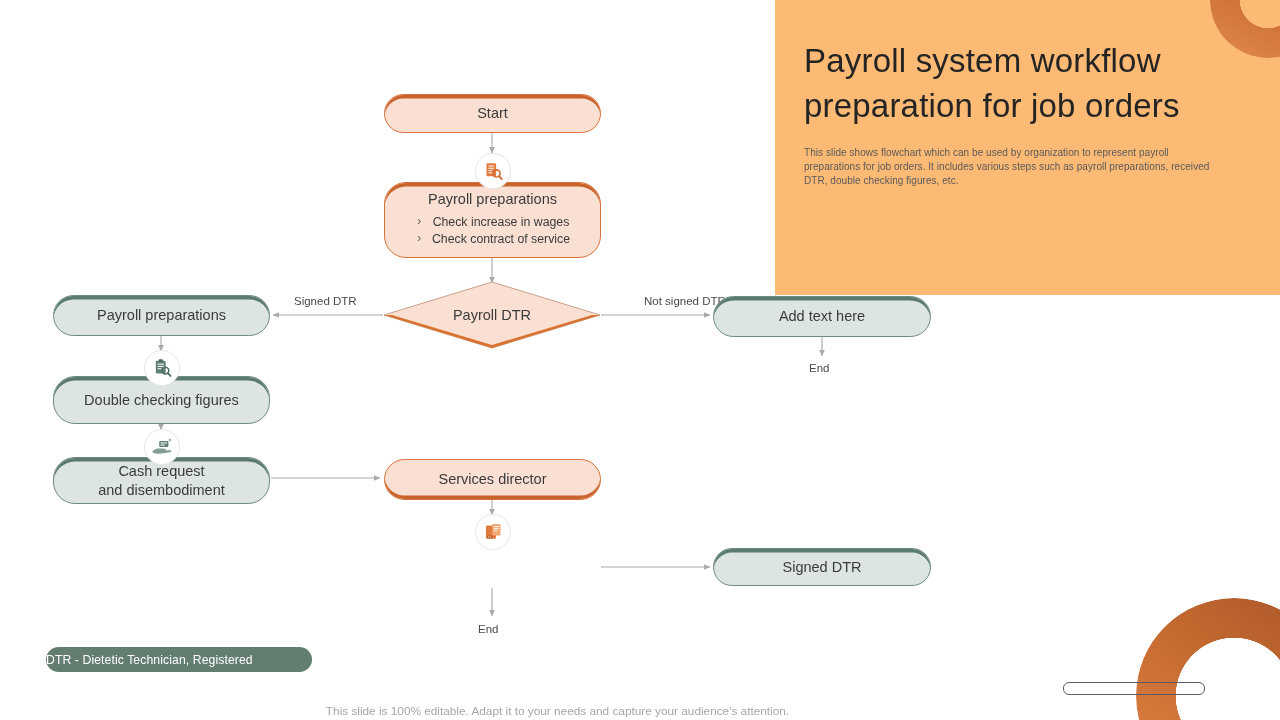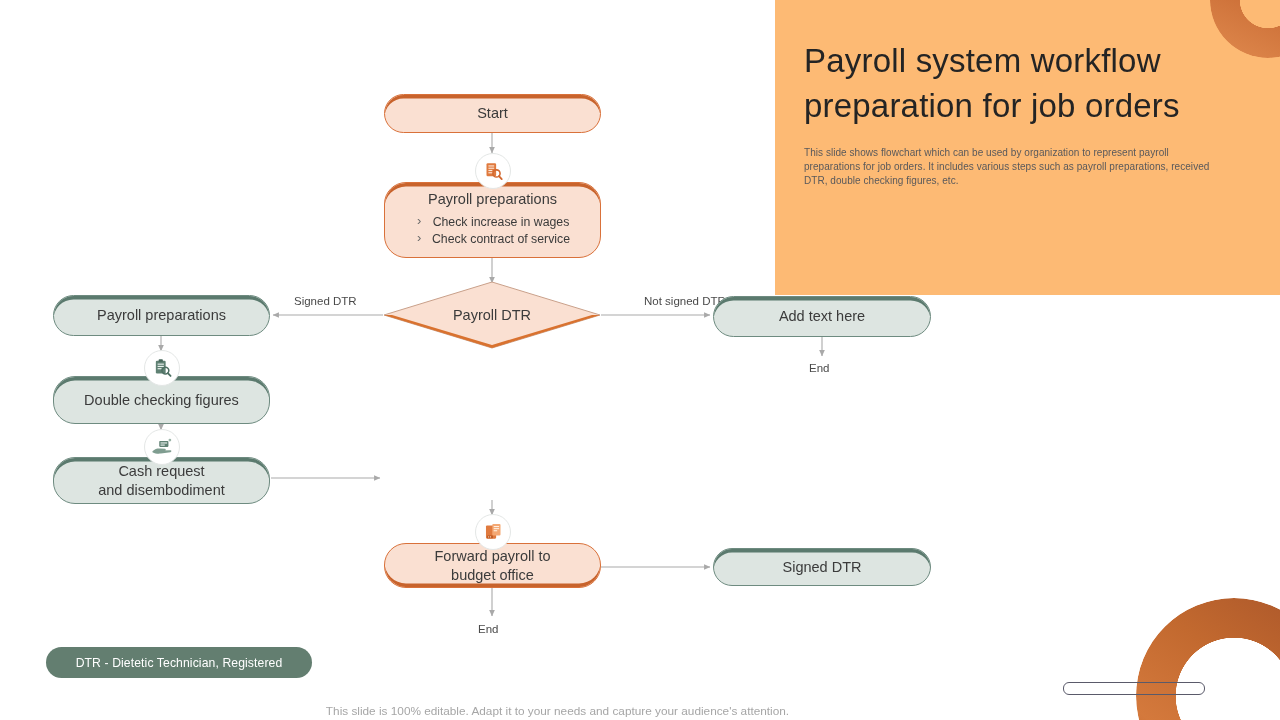--- a/index.html
+++ b/index.html
@@ -213,27 +213,26 @@
     font-size: 13px;
   }
   .node-line { display: block; }
 
   
   #legend-badge {
     position: absolute;
     left: 46px;
     top: 647px;
     width: 266px;
-    height: 31px;
+    height: 25px;
     border-radius: 16px;
     background: #637e70;
     color: #ffffff;
     display: flex;
     align-items: center;
-    justify-content: center;
     font-size: 12.2px;
     letter-spacing: 0.1px;
   }
 
   
   #footer-note {
     position: absolute;
     left: 0;
     top: 704px;
     width: 1115px;
@@ -361,40 +360,37 @@
   </div>
 
   <div class="node sage" style="left:53px; top:457px; width:217px; height:47px;">
     <div class="node-body">
       <span class="node-line">Cash request</span>
       <span class="node-line">and disembodiment</span>
     </div>
   </div>
   <div class="end-label" style="left:809px; top:362px;">End</div>
 
+  <div class="node peach shadow-bottom" style="left:384px; top:459px; width:217px; height:41px;">
+    <span class="node-line">Services director</span>
+  </div>
 
   <div class="icon-badge" style="left:475px; top:514px;">
     <svg width="21" height="21" viewBox="0 0 24 24">
       <rect x="3.4" y="4" width="11.6" height="15" rx="1.2" fill="#e07a3e"></rect>
       <rect x="10.6" y="2.2" width="9.4" height="13.2" rx="1.2" fill="#f4a873"></rect>
       <rect x="12.2" y="4.6" width="6.2" height="1.2" fill="#fff2e6"></rect>
       <rect x="12.2" y="7" width="6.2" height="1.2" fill="#fff2e6"></rect>
       <rect x="12.2" y="9.4" width="4" height="1.2" fill="#fff2e6"></rect>
       <rect x="4.8" y="15.4" width="6.4" height="3.2" rx="0.7" fill="#b9561f"></rect>
       <rect x="5.8" y="16.4" width="1.3" height="1.3" fill="#ffd9bd"></rect>
       <rect x="8" y="16.4" width="1.3" height="1.3" fill="#ffd9bd"></rect>
     </svg>
   </div>
 
-  <div class="node peach shadow-bottom" style="left:384px; top:543px; width:217px; height:45px;">
-    <div class="node-body">
-      <span class="node-line">Forward payroll to</span>
-      <span class="node-line">budget office</span>
-    </div>
-  </div>
   <div class="end-label" style="left:478px; top:623px;">End</div>
 
   <div class="node sage" style="left:713px; top:548px; width:218px; height:38px;">
     <span class="node-line">Signed DTR</span>
   </div>
 </div>
 
 <div id="legend-badge">
   <span>DTR - Dietetic Technician,  Registered</span>
 </div>

